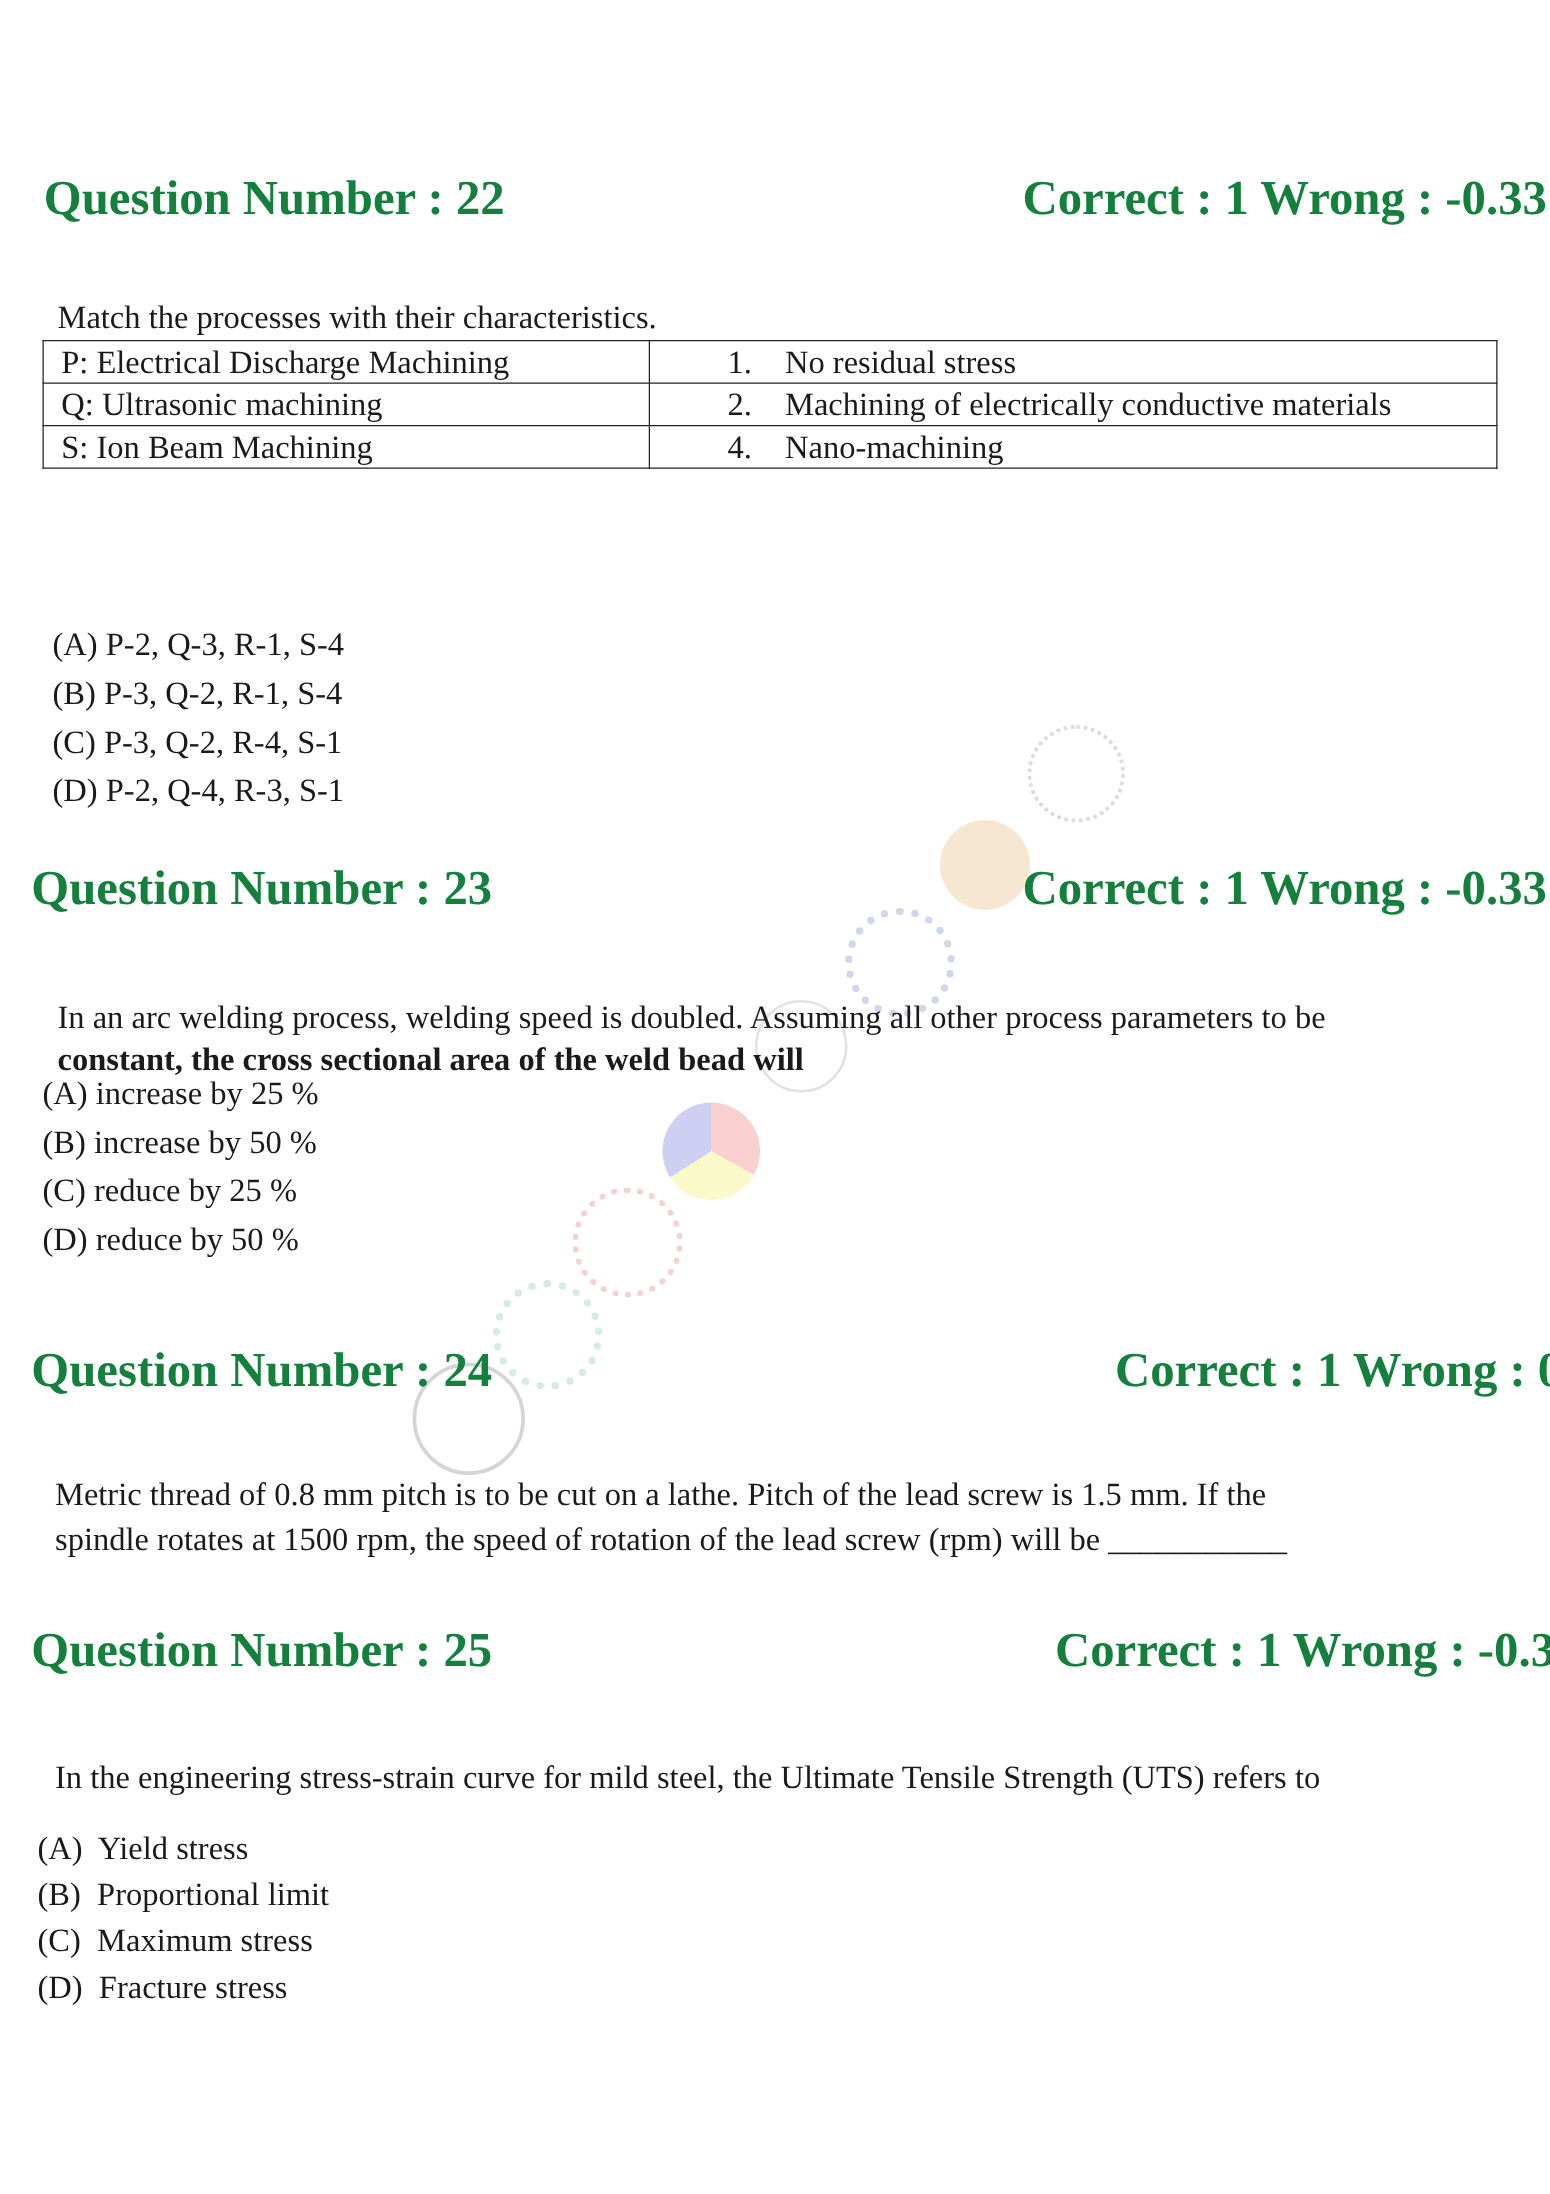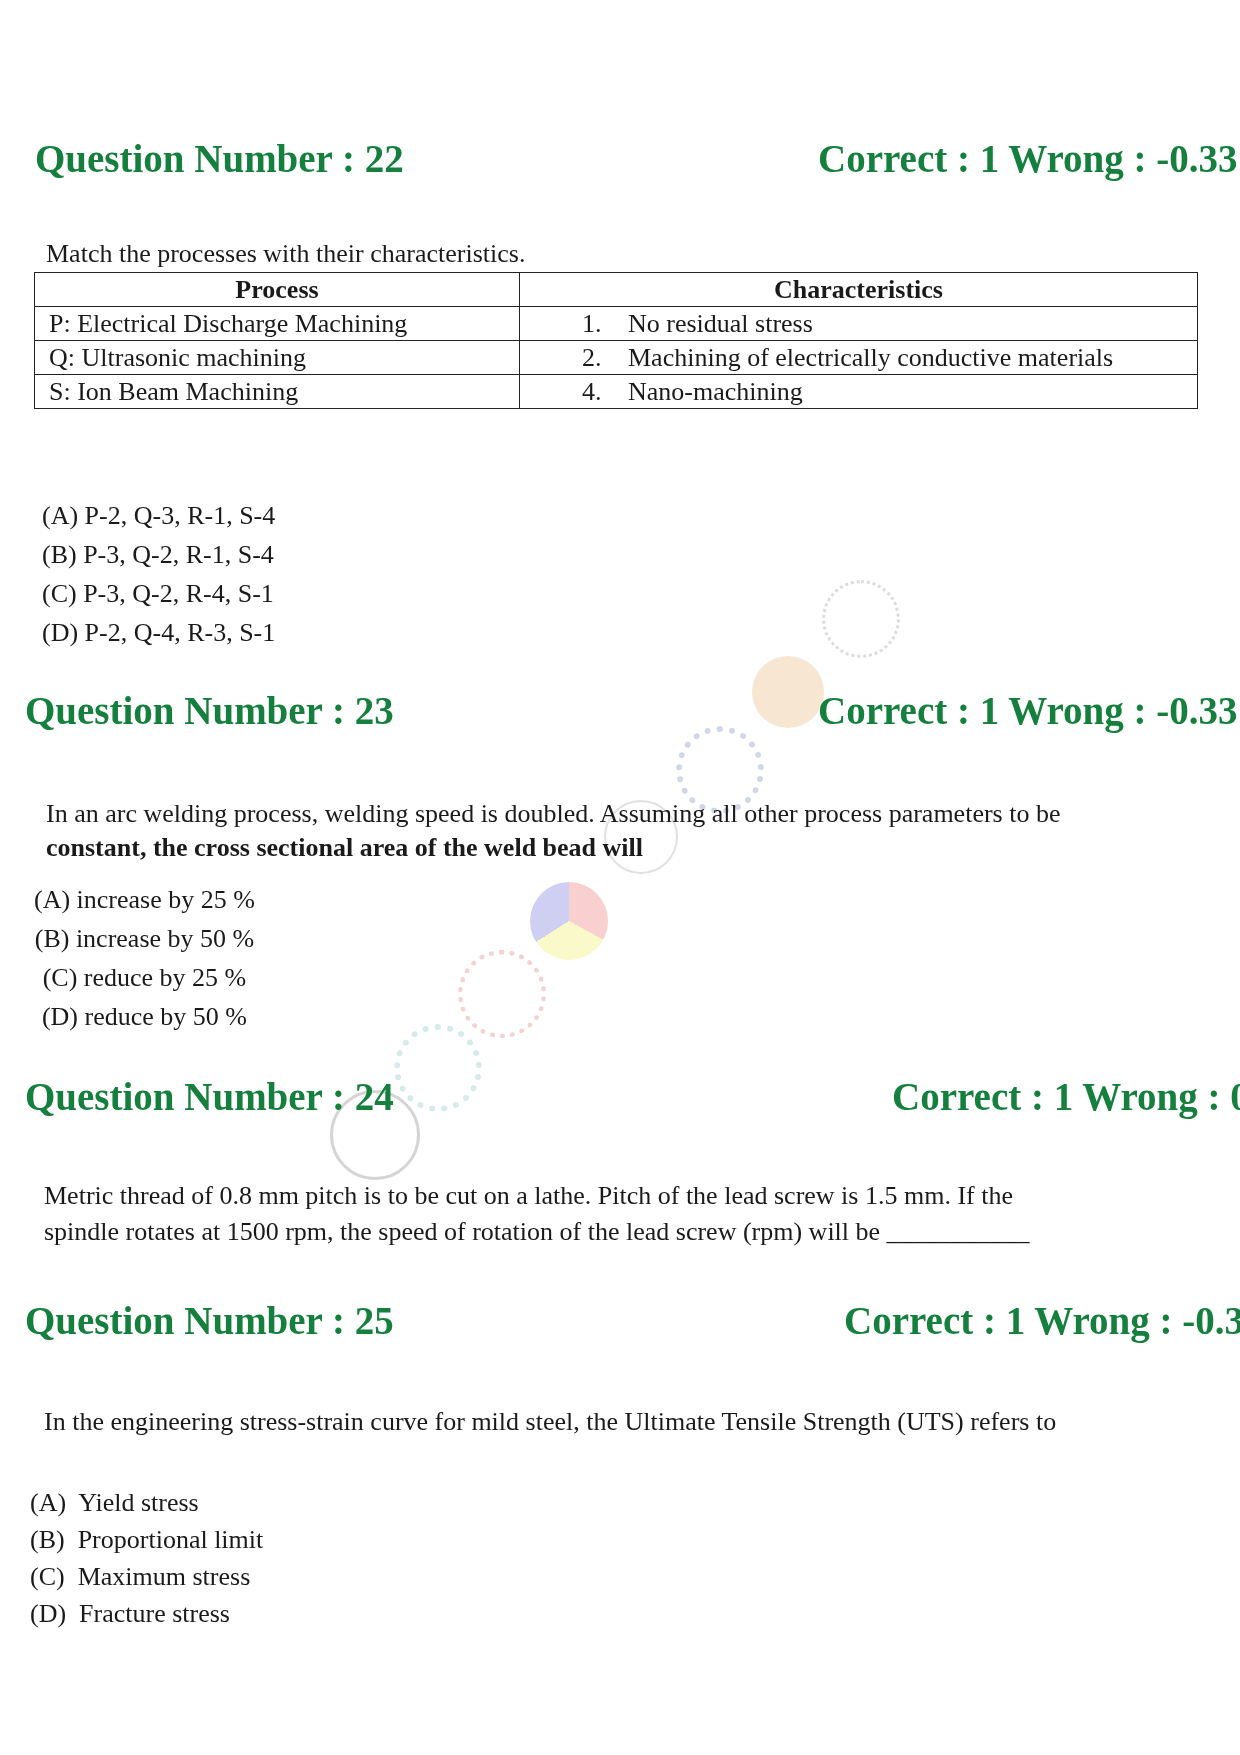--- a/index.html
+++ b/index.html
@@ -28,24 +28,20 @@
 <div class="wm" style="left:458px;top:950px;width:78px;height:78px;border:5px dotted #e08080;"></div>
 <div class="wm" style="left:394px;top:1024px;width:76px;height:76px;border:6px dotted #8bc4c4;"></div>
 <div class="wm" style="left:330px;top:1090px;width:84px;height:84px;border:3px solid #888;"></div>
 
 <div class="qhead" style="left:35px;top:136px;">Question Number : 22</div>
 <div class="qhead" style="left:818px;top:136px;">Correct : 1  Wrong : -0.33</div>
 <div class="text" style="left:34px;top:236px;">Match the processes with their characteristics.</div>
 
 <table class="match">
   <tbody>
-      <tr>
-    <th>Process</th>
-    <th>Characteristics</th>
-  </tr>
   <tr>
     <td class="p">P: Electrical Discharge Machining</td>
     <td class="c"><span class="num">1.</span><span>No residual stress</span></td>
   </tr>
   <tr>
     <td class="p">Q: Ultrasonic machining</td>
     <td class="c"><span class="num">2.</span><span>Machining of electrically conductive materials</span></td>
   </tr>
   <tr>
     <td class="p">S: Ion Beam Machining</td>
@@ -58,33 +54,33 @@
   <div>(A) P-2, Q-3, R-1, S-4</div>
   <div>(B) P-3, Q-2, R-1, S-4</div>
   <div>(C) P-3, Q-2, R-4, S-1</div>
   <div>(D) P-2, Q-4, R-3, S-1</div>
 </div>
 
 <div class="qhead" style="left:25px;top:688px;">Question Number : 23</div>
 <div class="qhead" style="left:818px;top:688px;">Correct : 1  Wrong : -0.33</div>
 <div class="text" style="left:34px;top:796px;">In an arc welding process, welding speed is doubled. Assuming all other process parameters to be</div>
 <div class="text" style="left:34px;top:830px;font-weight:bold;">constant, the cross sectional area of the weld bead will</div>
-<div class="opts" style="left:34px;top:880px;text-align:center;">
+<div class="opts" style="left:34px;top:855px;">
   <div>(A) increase by 25 %</div>
   <div>(B) increase by 50 %</div>
   <div>(C) reduce by 25 %</div>
   <div>(D) reduce by 50 %</div>
 </div>
 
 <div class="qhead" style="left:25px;top:1074px;">Question Number : 24</div>
 <div class="qhead" style="left:892px;top:1074px;">Correct : 1  Wrong : 0</div>
 <div class="text" style="left:32px;top:1178px;">Metric thread of 0.8 mm pitch is to be cut on a lathe. Pitch of the lead screw is 1.5 mm. If the</div>
 <div class="text" style="left:32px;top:1214px;">spindle rotates at 1500 rpm, the speed of rotation of the lead screw (rpm) will be ___________</div>
 
 <div class="qhead" style="left:25px;top:1298px;">Question Number : 25</div>
 <div class="qhead" style="left:844px;top:1298px;">Correct : 1  Wrong : -0.33</div>
 <div class="text" style="left:32px;top:1404px;">In the engineering stress-strain curve for mild steel, the Ultimate Tensile Strength (UTS) refers to</div>
 <div class="opts" style="left:30px;top:1460px;line-height:37px;">
-  <div style="white-space:pre;margin-top:24px;">(A)  Yield stress</div>
+  <div style="white-space:pre;">(A)  Yield stress</div>
   <div style="white-space:pre;">(B)  Proportional limit</div>
   <div style="white-space:pre;">(C)  Maximum stress</div>
   <div style="white-space:pre;">(D)  Fracture stress</div>
 </div>
 
 </body></html>

